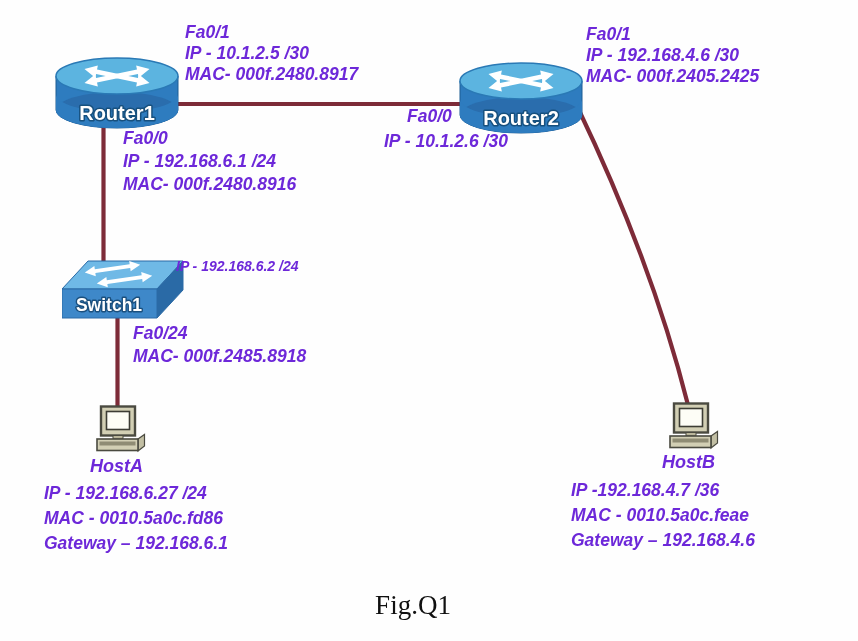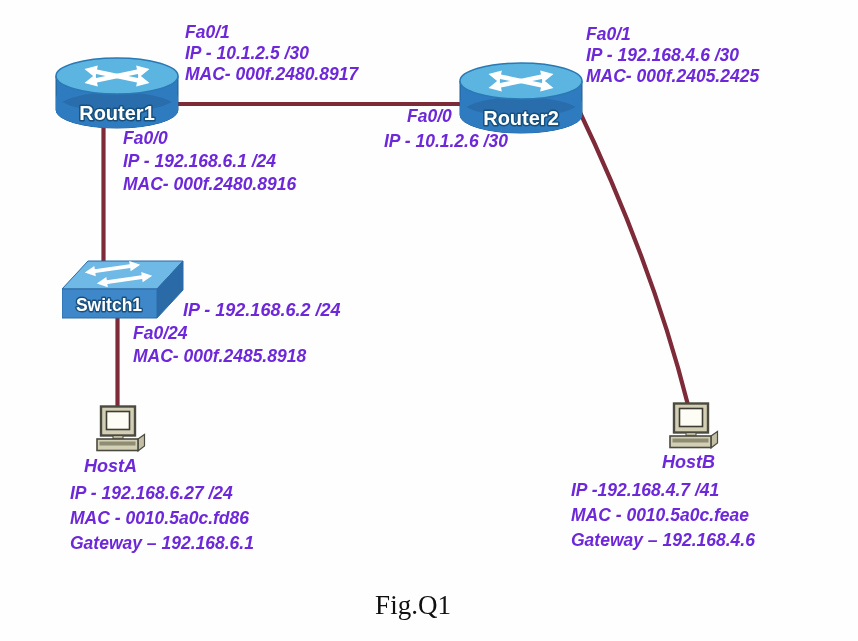--- a/index.html
+++ b/index.html
@@ -112,42 +112,42 @@
     <div class="line">Fa0/0</div>
     <div class="line">IP - 192.168.6.1 /24</div>
     <div class="line">MAC- 000f.2480.8916</div>
   </div>
 
   <div class="tb lh25" style="left:384px;top:104px;">
     <div class="line ind">Fa0/0</div>
     <div class="line">IP - 10.1.2.6 /30</div>
   </div>
 
-  <div class="tb" style="left:183px;top:256px;font-size:18px;margin-top:44px;">
+  <div class="tb" style="left:176px;top:256px;font-size:14px;">
     <div class="line">IP - 192.168.6.2 /24</div>
   </div>
 
   <div class="tb lh23" style="left:133px;top:322px;">
     <div class="line">Fa0/24</div>
     <div class="line">MAC- 000f.2485.8918</div>
   </div>
 
-  <div class="tb devlabel" style="left:84px;top:456px;font-size:18px;">
+  <div class="tb devlabel" style="left:90px;top:456px;font-size:18px;">
     <div class="line">HostA</div>
   </div>
-  <div class="tb lh25" style="left:44px;top:481px;margin-left:26px;">
+  <div class="tb lh25" style="left:44px;top:481px;">
     <div class="line">IP - 192.168.6.27 /24</div>
     <div class="line">MAC - 0010.5a0c.fd86</div>
     <div class="line">Gateway – 192.168.6.1</div>
   </div>
 
   <div class="tb devlabel" style="left:662px;top:452px;font-size:18px;">
     <div class="line">HostB</div>
   </div>
   <div class="tb lh25" style="left:571px;top:478px;">
-    <div class="line">IP -192.168.4.7 /41</div>
+    <div class="line">IP -192.168.4.7 /36</div>
     <div class="line">MAC - 0010.5a0c.feae</div>
     <div class="line">Gateway – 192.168.4.6</div>
   </div>
 
   <div class="caption">Fig.Q1</div>
 
 </div>
 
 </body></html>

